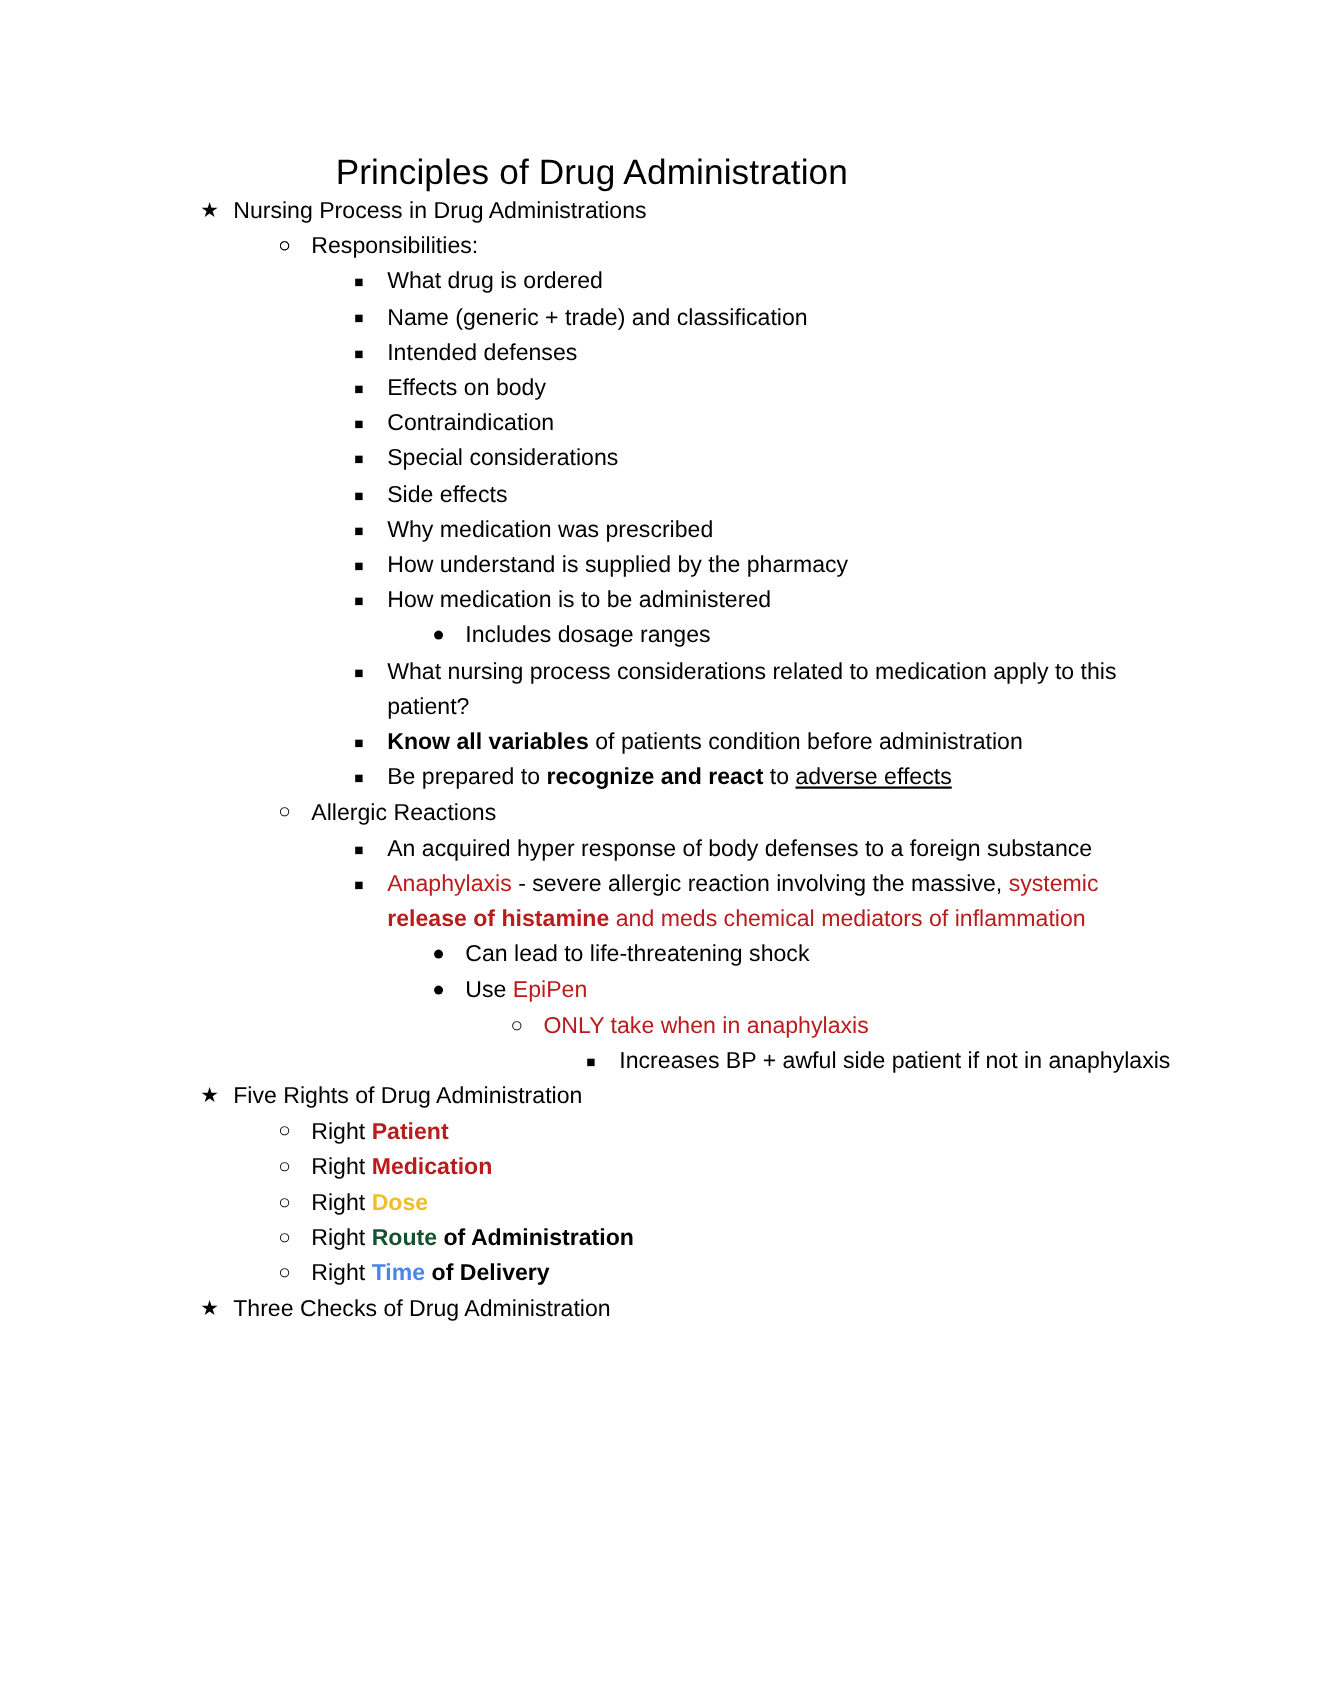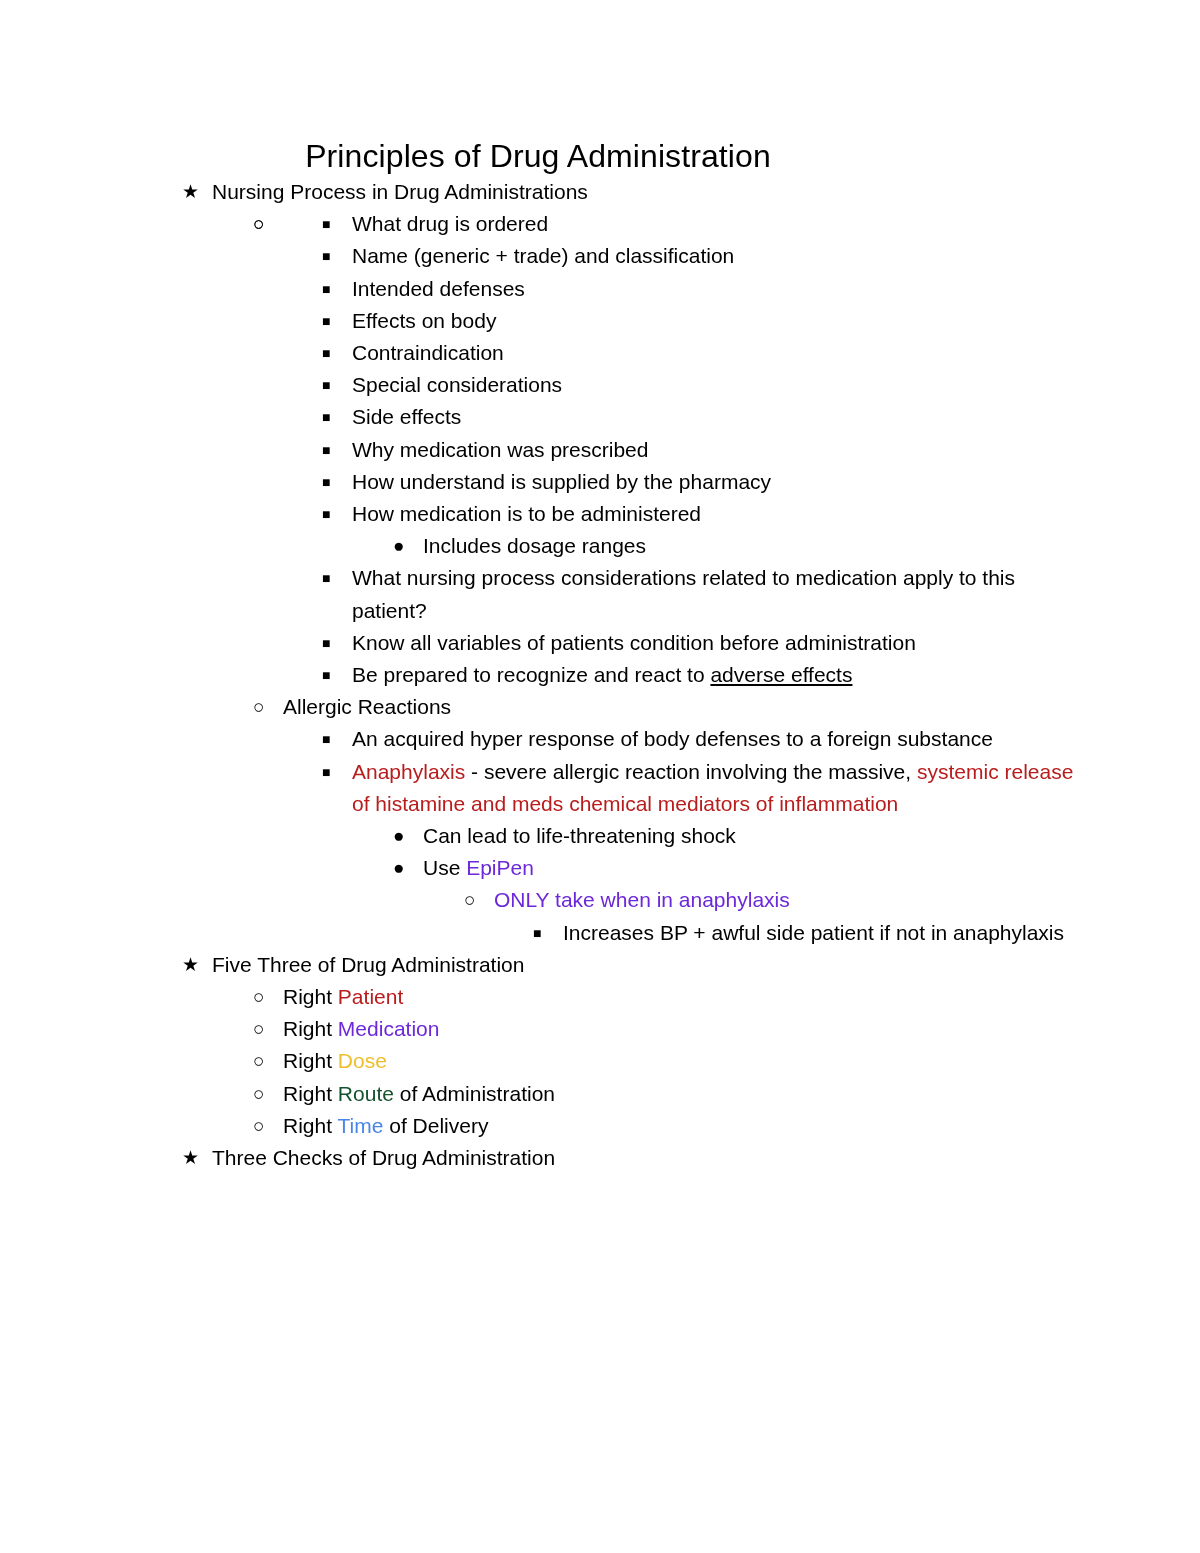--- a/index.html
+++ b/index.html
@@ -68,25 +68,25 @@
 
   .txt { display: block; }
 
   
   .w-l2 { max-width: 805px; }
   .w-l3 { max-width: 737px; }
   .w-l4 { max-width: 666px; }
   .w-l5 { max-width: 596px; }
   .w-l6 { max-width: 527px; }
 
-  b, .bold { font-weight: 400; }
+  b, .bold { font-weight: 700; }
   .ul { text-decoration: underline; }
 
   .c-red    { color: #b91c1c; }
-  .c-orange { color: #6d28d9; }
+  .c-orange { color: #b91c1c; }
   .c-yellow { color: #efbe2d; }
   .c-green  { color: #14532d; }
   .c-blue   { color: #4a86e8; }
 </style>
 </head>
 <body>
 
 <div class="page">
 
   <h1 class="doc-title">Principles of Drug Administration</h1>
@@ -97,20 +97,21 @@
       <span class="bullet b-star">★</span>
       <span class="txt w-l2">Nursing Process in Drug Administrations</span>
     </div>
 
     <div class="line lvl2">
       <span class="bullet b-circle">○</span>
     </div>
 
     <div class="line lvl2">
       <span class="bullet b-circle">○</span>
+      <span class="txt w-l2">Responsibilities:</span>
     </div>
 
     <div class="line lvl3">
       <span class="bullet b-square">■</span>
       <span class="txt w-l3">What drug is ordered</span>
     </div>
     <div class="line lvl3">
       <span class="bullet b-square">■</span>
       <span class="txt w-l3">Name (generic + trade) and classification</span>
     </div>
@@ -197,21 +198,21 @@
       <span class="txt w-l5 c-orange">ONLY take when in anaphylaxis</span>
     </div>
 
     <div class="line lvl6">
       <span class="bullet b-square">■</span>
       <span class="txt w-l6">Increases BP + awful side patient if not in anaphylaxis</span>
     </div>
 
     <div class="line lvl1">
       <span class="bullet b-star">★</span>
-      <span class="txt w-l2">Five Three of Drug Administration</span>
+      <span class="txt w-l2">Five Rights of Drug Administration</span>
     </div>
 
     <div class="line lvl2">
       <span class="bullet b-circle">○</span>
       <span class="txt w-l2"><span>Right </span><b class="c-red">Patient</b><b></b></span>
     </div>
 
     <div class="line lvl2">
       <span class="bullet b-circle">○</span>
       <span class="txt w-l2"><span>Right </span><b class="c-orange">Medication</b><b></b></span>

